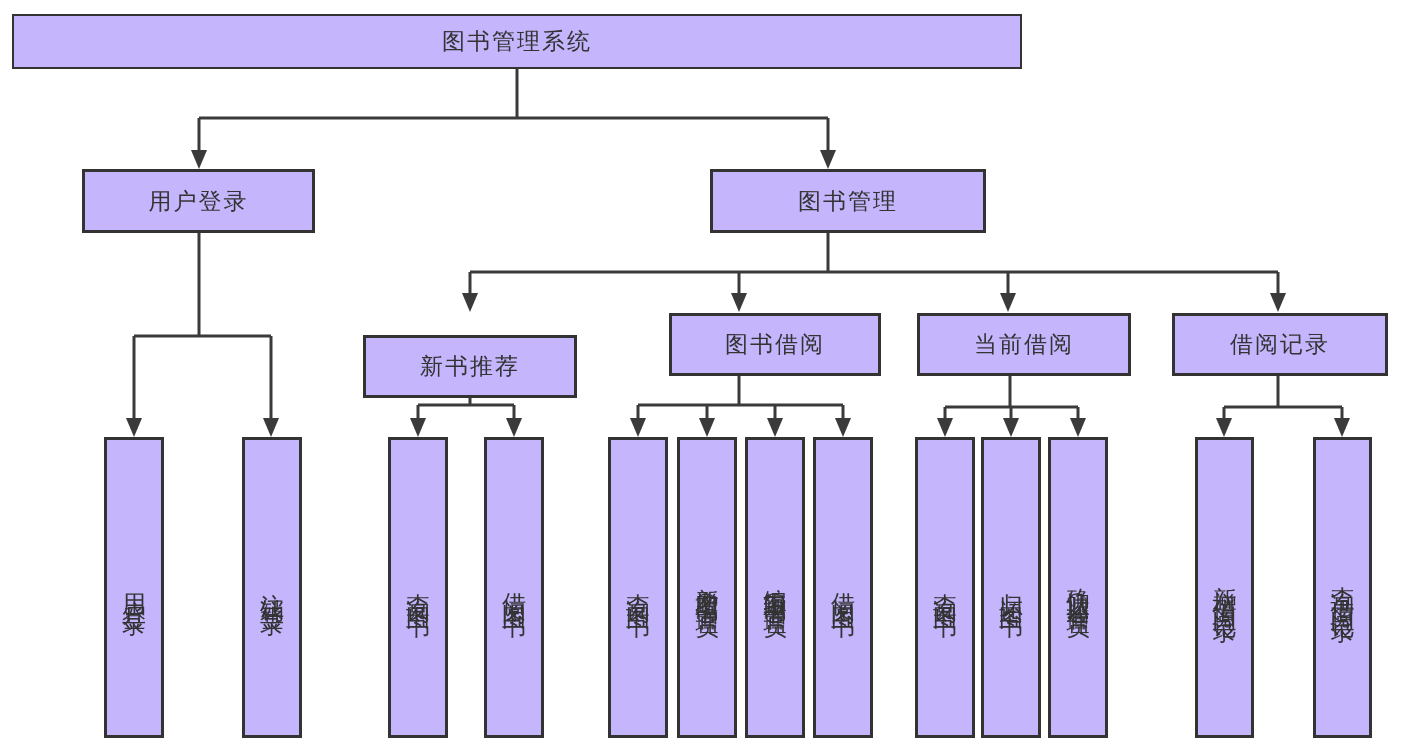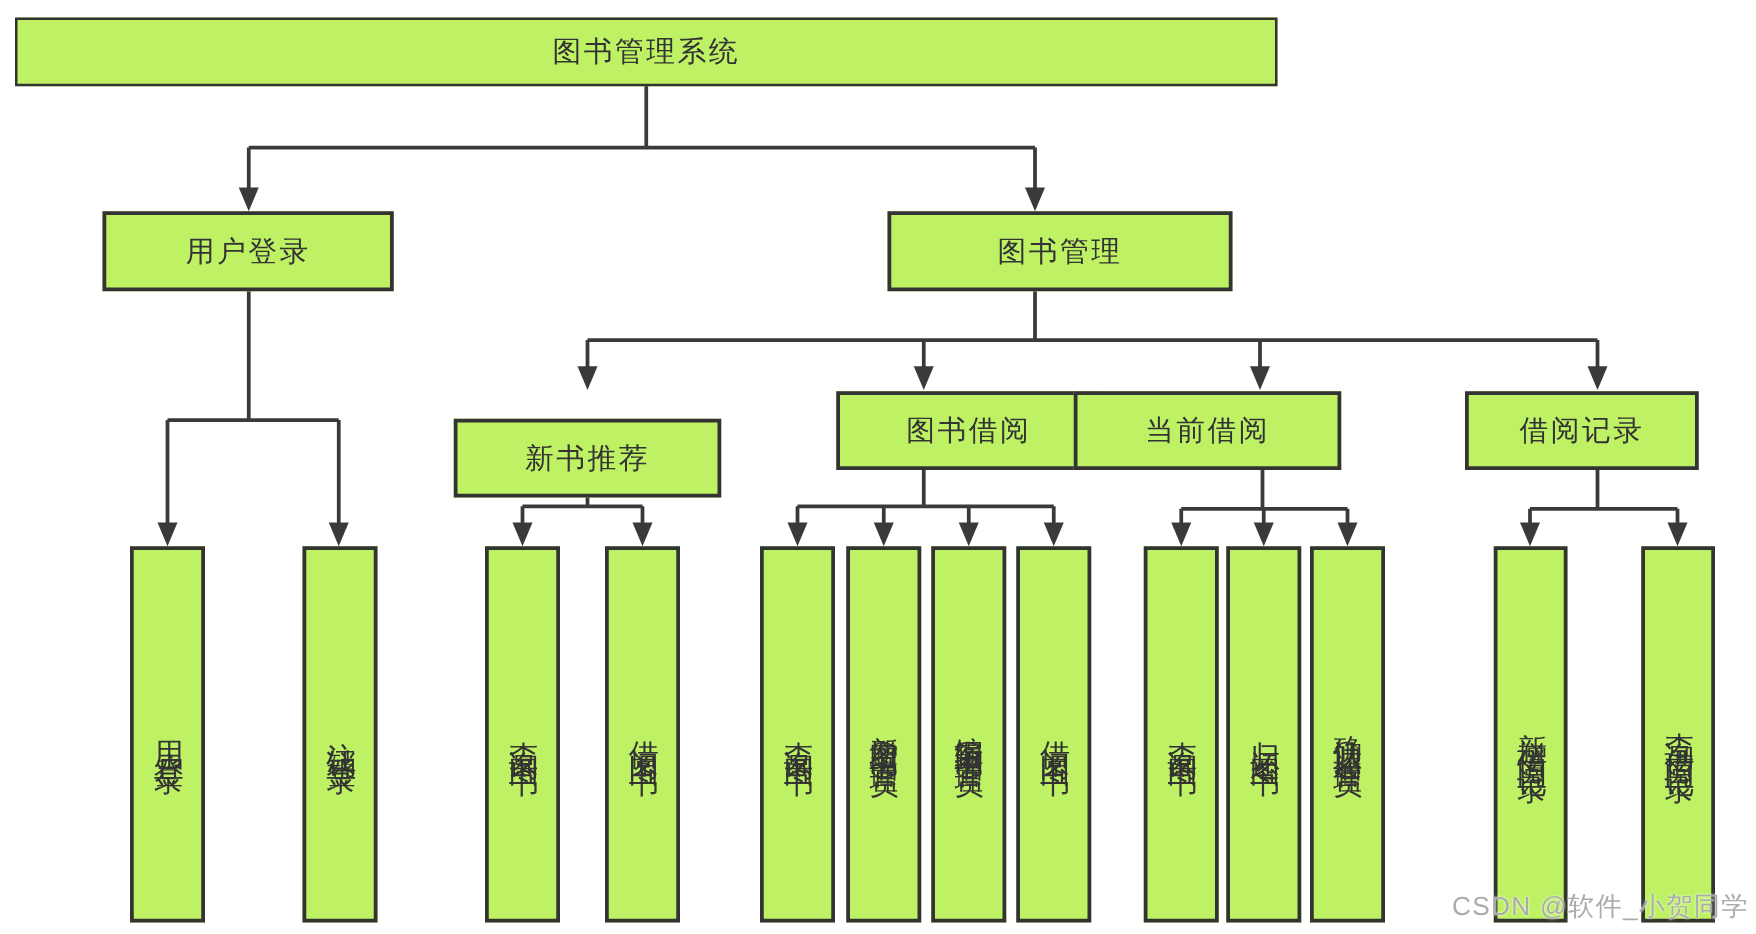--- a/index.html
+++ b/index.html
@@ -18,21 +18,21 @@
   .wires {
     position: absolute;
     left: 0;
     top: 0;
     width: 1405px;
     height: 747px;
   }
   .box {
     position: absolute;
     box-sizing: border-box;
-    background: #bef264;
+    background: #c4b5fd;
     border: 3px solid #333333;
     color: #333333;
     display: flex;
     align-items: center;
     justify-content: center;
     text-align: right;
   }
   .box.root {
     left: 12px;
     top: 14px;
@@ -122,36 +122,35 @@
     </g>
   </svg>
 
   <div class="box root">图书管理系统</div>
 
   <div class="box branch" style="left:82px; width:233px;">用户登录</div>
   <div class="box branch" style="left:710px; width:276px;">图书管理</div>
 
   <div class="box module" style="left:363px; width:214px;margin-top:22px;">新书推荐</div>
   <div class="box module" style="left:633px; width:212px;margin-left:36px;">图书借阅</div>
-  <div class="box module" style="left:859px; width:214px;">当前借阅</div>
-  <div class="box module" style="left:1172px; width:187px;">借阅记录</div>
+  <div class="box module" style="left:917px; width:214px;">当前借阅</div>
+  <div class="box module" style="left:1172px; width:216px;">借阅记录</div>
 
   <div class="box leaf" style="left:104px; width:60px;">用户登录</div>
   <div class="box leaf" style="left:242px; width:60px;">注销登录</div>
 
   <div class="box leaf" style="left:388px; width:60px;">查询图书</div>
   <div class="box leaf" style="left:484px; width:60px;">借阅图书</div>
 
   <div class="box leaf" style="left:608px; width:60px;">查询图书</div>
   <div class="box leaf long" style="left:677px; width:60px;">新增图书（管理员）</div>
   <div class="box leaf long" style="left:745px; width:60px;">编辑图书（管理员）</div>
   <div class="box leaf" style="left:813px; width:60px;">借阅图书</div>
 
   <div class="box leaf" style="left:915px; width:60px;">查询图书</div>
   <div class="box leaf" style="left:981px; width:60px;">归还图书</div>
   <div class="box leaf long" style="left:1048px; width:60px;">确认归还（管理员）</div>
 
   <div class="box leaf" style="left:1195px; width:59px;">新增借阅记录</div>
   <div class="box leaf" style="left:1313px; width:59px;">查询借阅记录</div>
 
-  <div class="watermark">CSDN @软件_小贺同学</div>
 
 </div>
 
 </body></html>

